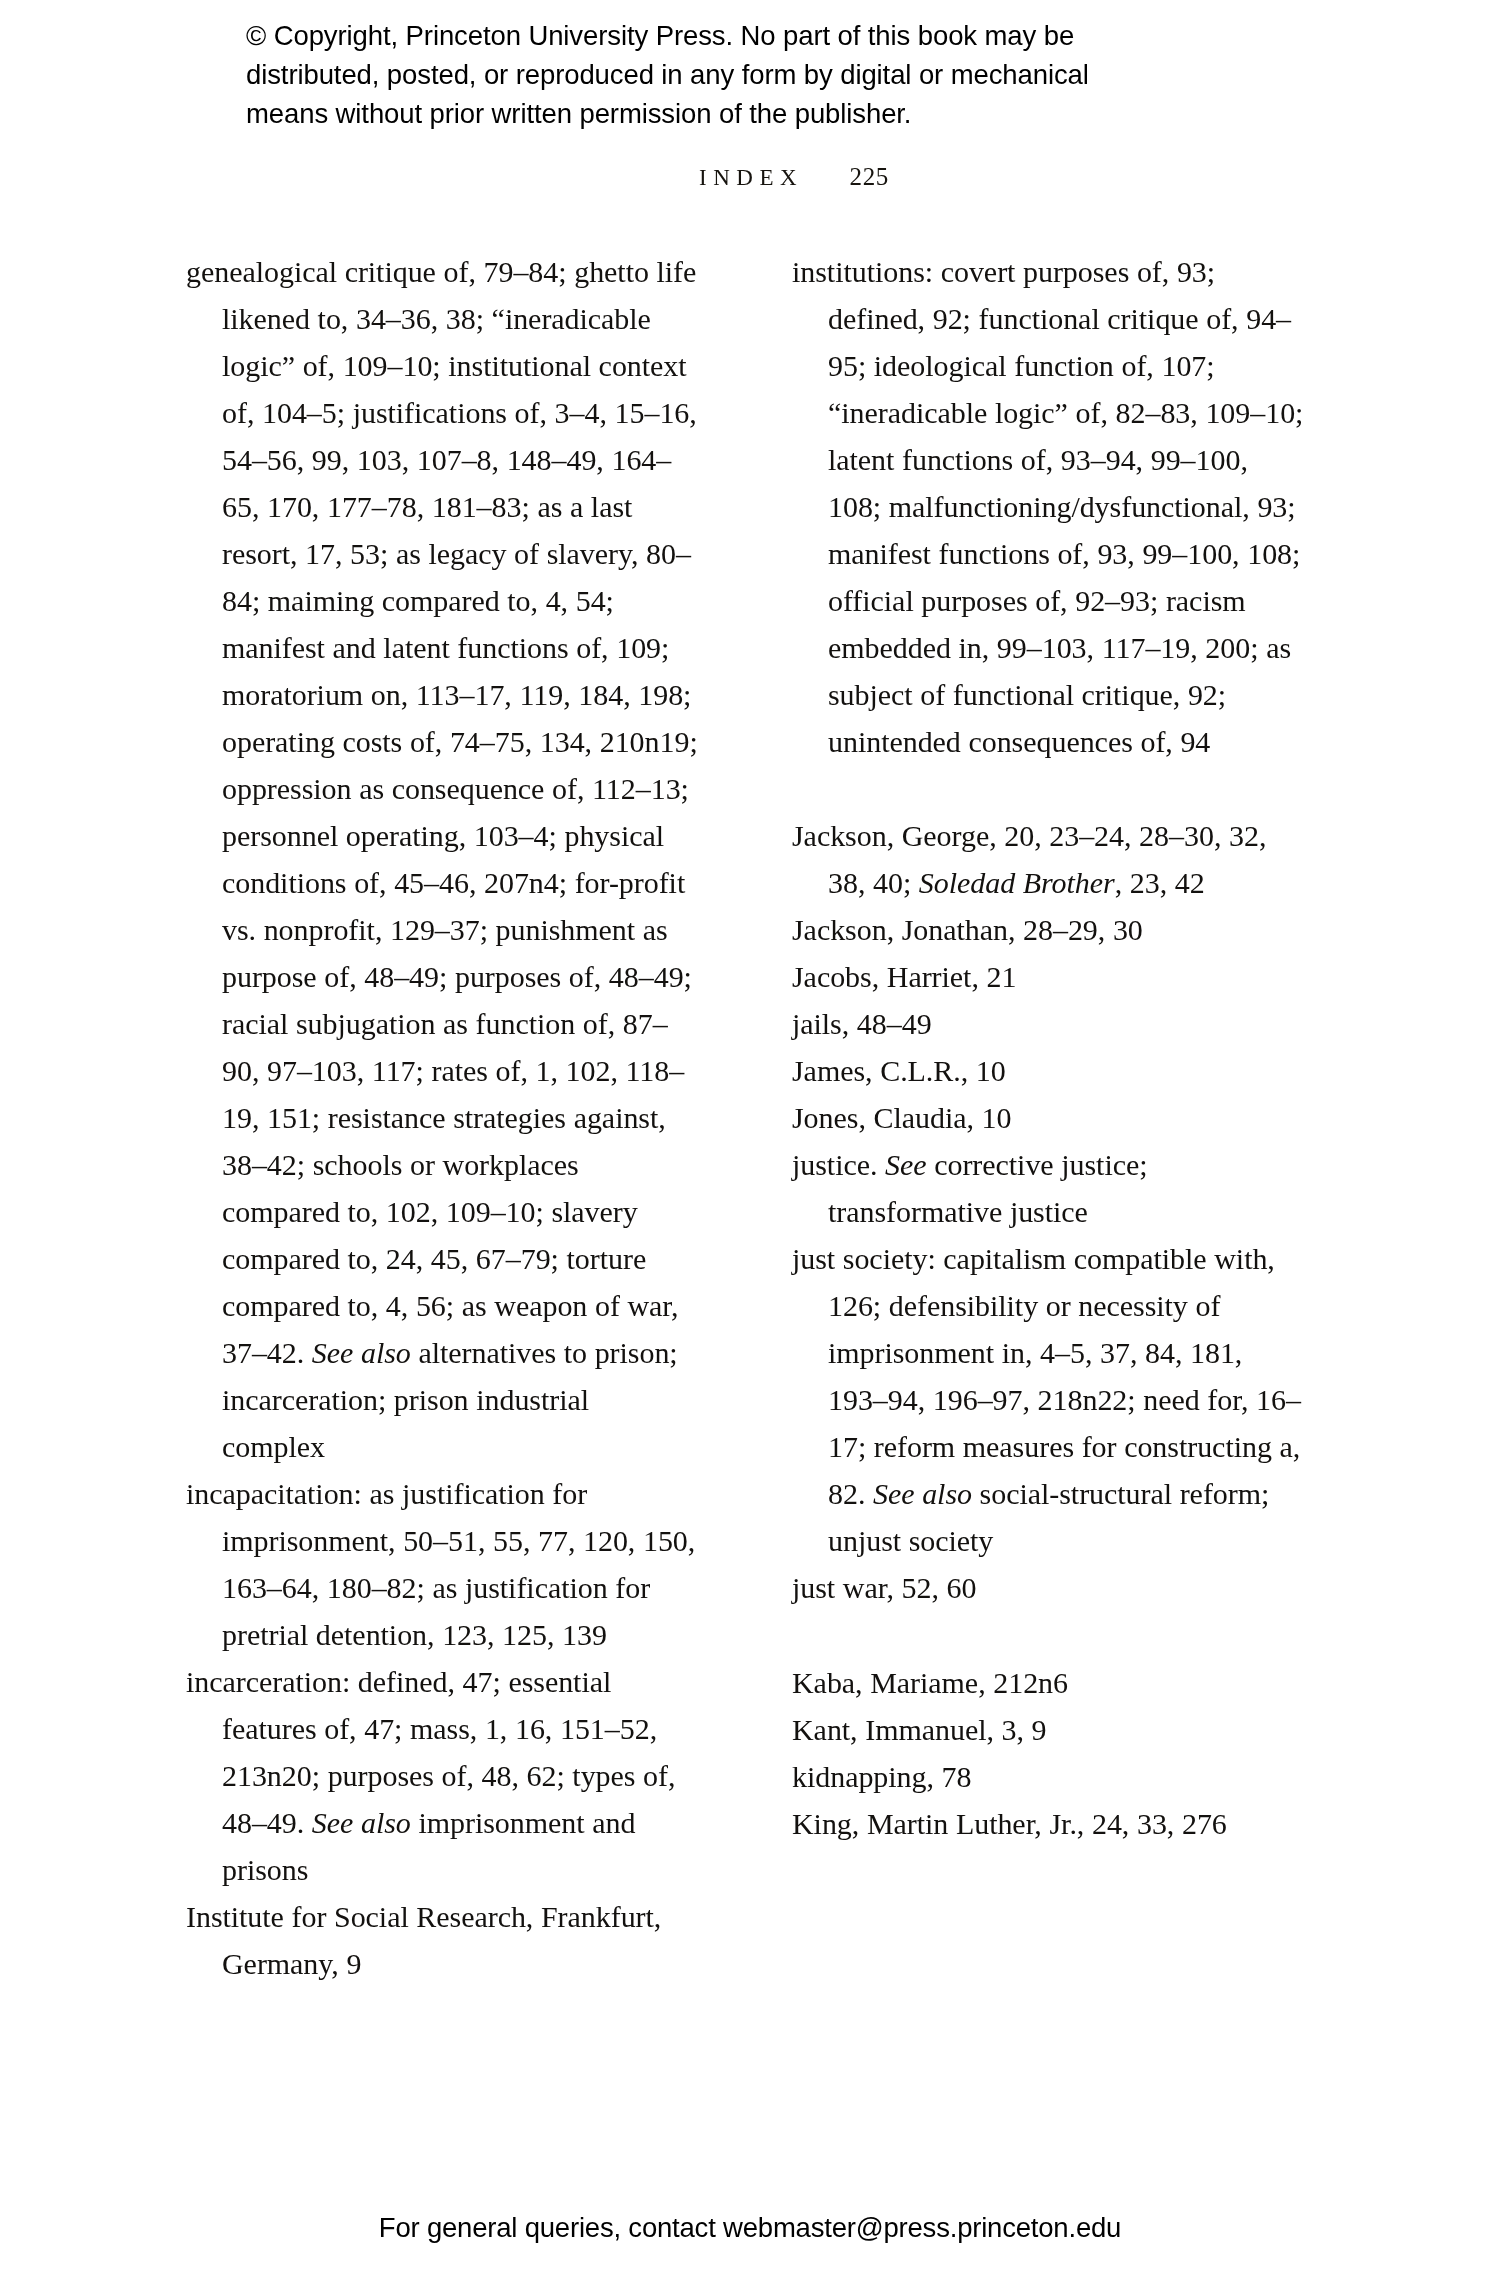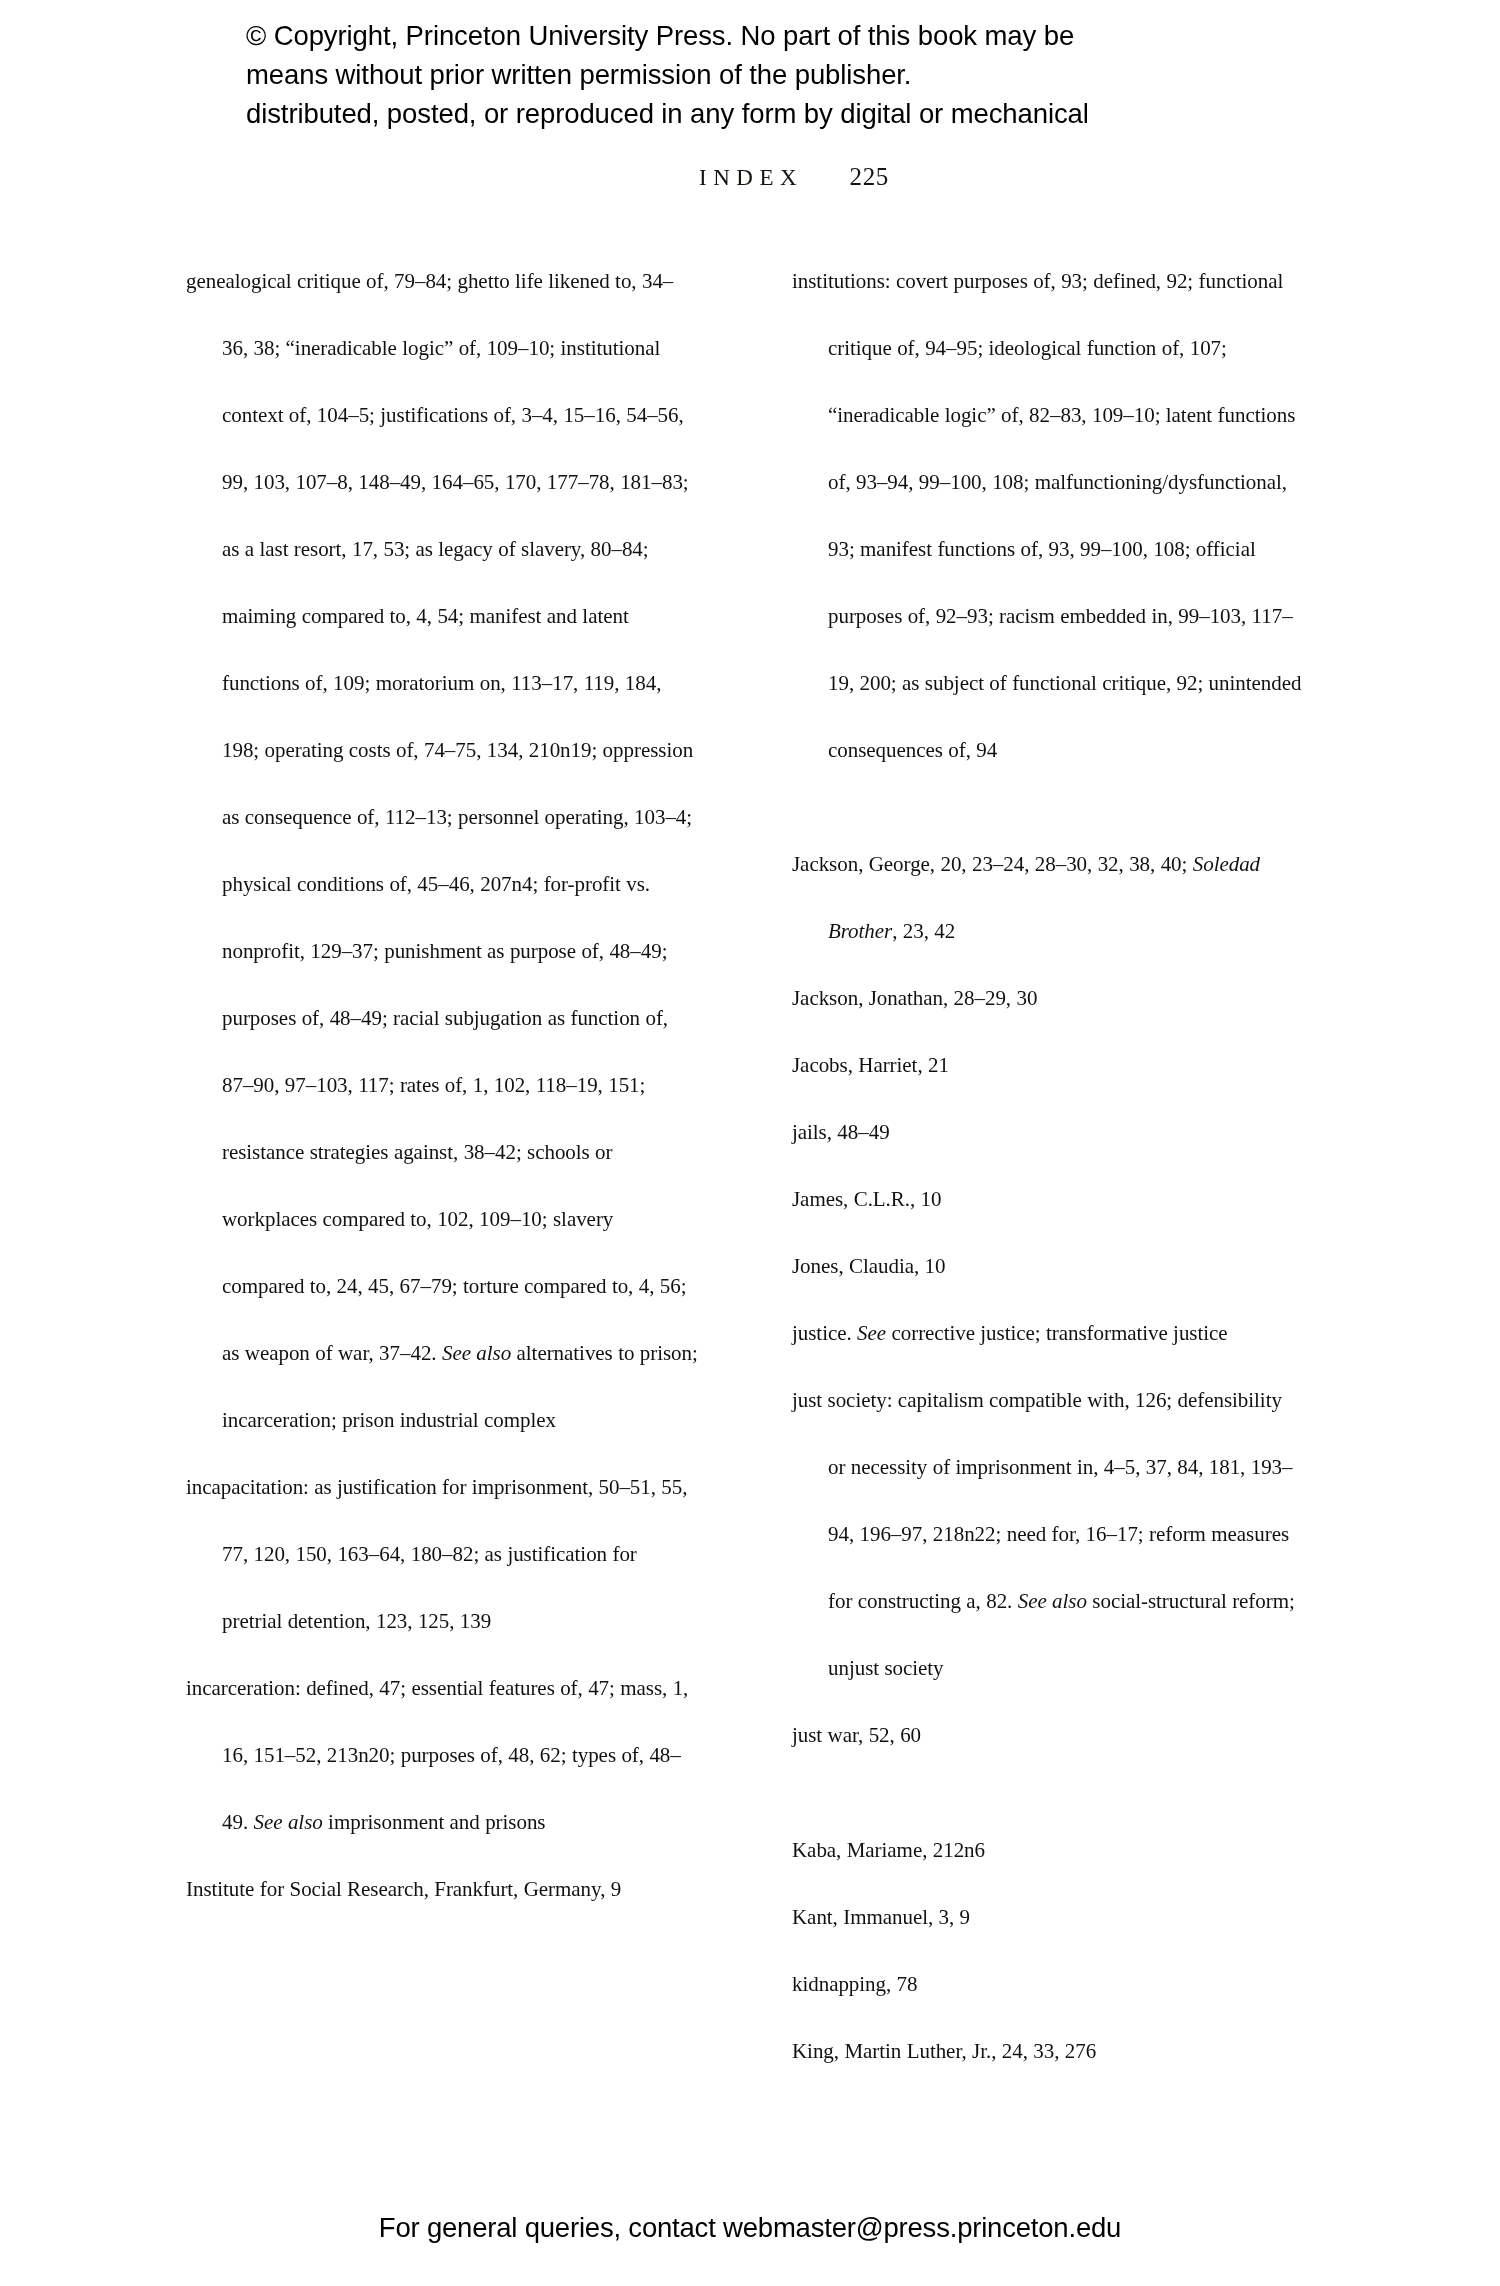--- a/index.html
+++ b/index.html
@@ -76,22 +76,22 @@
   }
   .col {
     position: absolute;
     top: 0;
     width: 512px;
   }
   .col-left  { left: 0px; }
   .col-right { left: 606px; }
 
   .entry {
-    font-size: 21px;
-    line-height: 67px;
+    font-size: 30px;
+    line-height: 47px;
     padding-left: 36px;
     text-indent: -36px;
     margin: 0;
     letter-spacing: -0.05px;
     word-spacing: 0.2px;
   }
   .gap { height: 47.4px; }
 
   i, .ital { font-style: italic; }
 
@@ -108,22 +108,22 @@
     letter-spacing: -0.2px;
   }
 </style>
 </head>
 <body>
 
 <div class="page">
 
   <div class="copyright">
     <span class="cline l1">© Copyright, Princeton University Press. No part of this book may be</span>
+    <span class="cline l2">distributed, posted, or reproduced in any form by digital or mechanical</span>
     <span class="cline l3">means without prior written permission of the publisher.</span>
-    <span class="cline l2">distributed, posted, or reproduced in any form by digital or mechanical</span>
   </div>
 
   <div class="runhead">
     <span class="rh-label">INDEX</span>
     <span class="rh-space"></span>
     <span class="rh-folio">225</span>
   </div>
 
   <div class="columns">
     <div class="col col-left" id="col-left">

